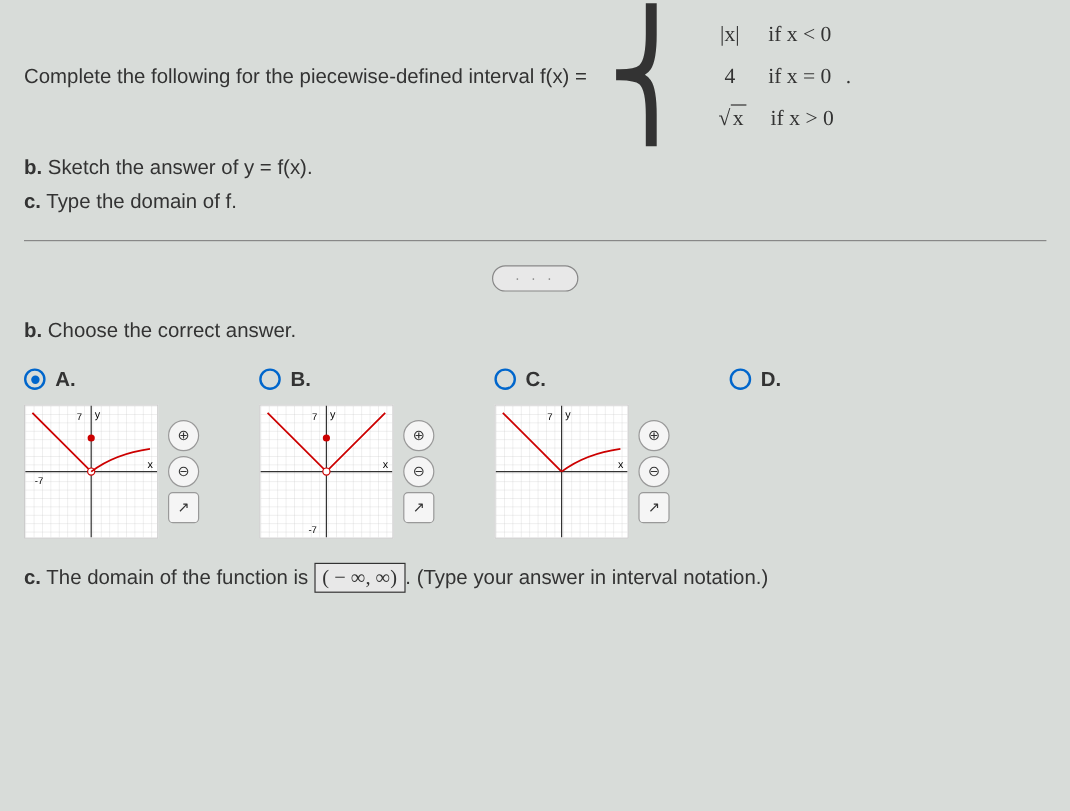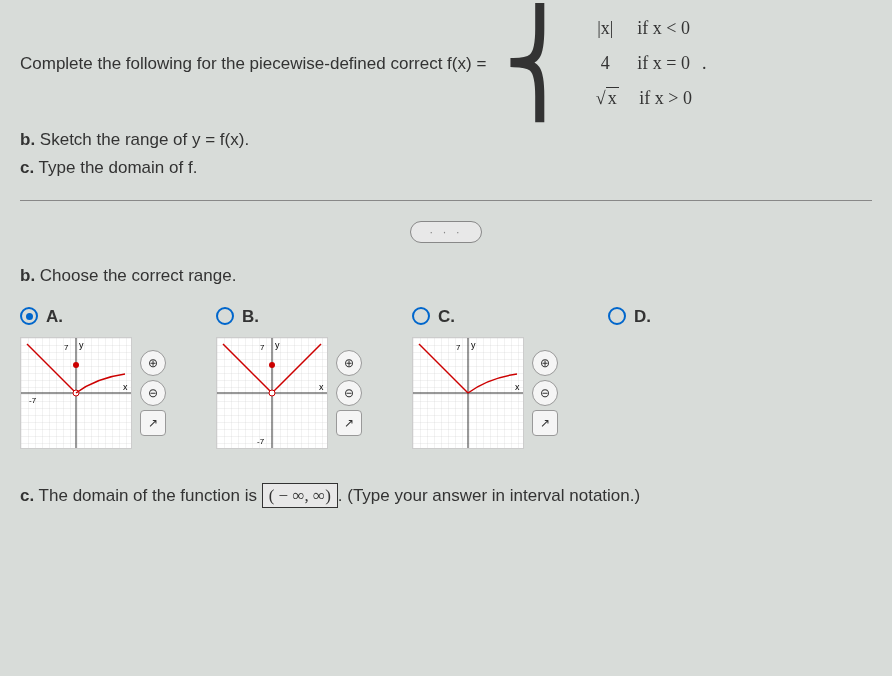--- a/index.html
+++ b/index.html
@@ -19,32 +19,32 @@
 .choice{display:flex;flex-direction:column;gap:8px}
 .choice-header{display:flex;align-items:center;gap:8px}
 .radio{width:14px;height:14px;border:2px solid #0066cc;border-radius:50%;display:inline-flex;align-items:center;justify-content:center}
 .radio.selected::after{content:"";width:7px;height:7px;background:#0066cc;border-radius:50%}
 .graph-row{display:flex;align-items:center;gap:8px}
 .graph{width:110px;height:110px;background:#fff;position:relative;border:1px solid #ccc}
 .graph svg{width:100%;height:100%}
 .btn-col{display:flex;flex-direction:column;gap:4px}
 .icon-btn{width:24px;height:24px;border:1px solid #999;border-radius:50%;display:flex;align-items:center;justify-content:center;background:#f5f5f5;font-size:12px}
 .icon-btn.sq{border-radius:4px}
-.answer-line{margin-top:34px}
+.answer-line{margin-top:20px}
 .answer-box{border:1px solid #333;padding:2px 6px;font-family:Times;background:#e8e8e8}
 .sqrt{position:relative;padding-left:2px}
 .sqrt::before{content:"√";font-family:Times}
 .sqrt span{border-top:1px solid #333;padding:0 2px}
 hr.thin{border:none;border-top:1px solid #888;margin:15px 0}
 </style>
 </head>
 <body>
 
 <div class="top-section">
-  <span>Complete the following for the piecewise-defined correct f(x) =</span>
+  <span>Complete the following for the piecewise-defined interval f(x) =</span>
   <div class="piecewise">
     <span class="brace">⎨</span>
     <div class="cases">
       <div class="case-row">
           <span class="case-val">|x|</span>
           <span>if  x &lt; 0</span>
         </div>
       <div class="case-row">
           <span class="case-val">4</span>
           <span>if  x = 0</span>
@@ -52,32 +52,32 @@
         </div>
       <div class="case-row">
           <span class="case-val sqrt"><span>x</span></span>
           <span>if  x &gt; 0</span>
         </div>
     </div>
   </div>
 </div>
 
 <div class="tasks">
-  <div><span class="bold">b.</span> <span>Sketch the range of y = f(x).</span></div>
+  <div><span class="bold">b.</span> <span>Sketch the answer of y = f(x).</span></div>
   <div><span class="bold">c.</span> <span>Type the domain of f.</span></div>
 </div>
 
 <hr class="thin">
 <div class="divider-area">
   <div class="dots-pill">· · ·</div>
 </div>
 
 <div class="question-b">
   <span class="bold">b.</span>
-  <span>Choose the correct range.</span>
+  <span>Choose the correct answer.</span>
 </div>
 
 <div class="choices">
   <div class="choice">
     <div class="choice-header">
       <span class="radio selected"></span>
       <span class="bold">A.</span>
     </div>
     <div class="graph-row">
       <div class="graph">

